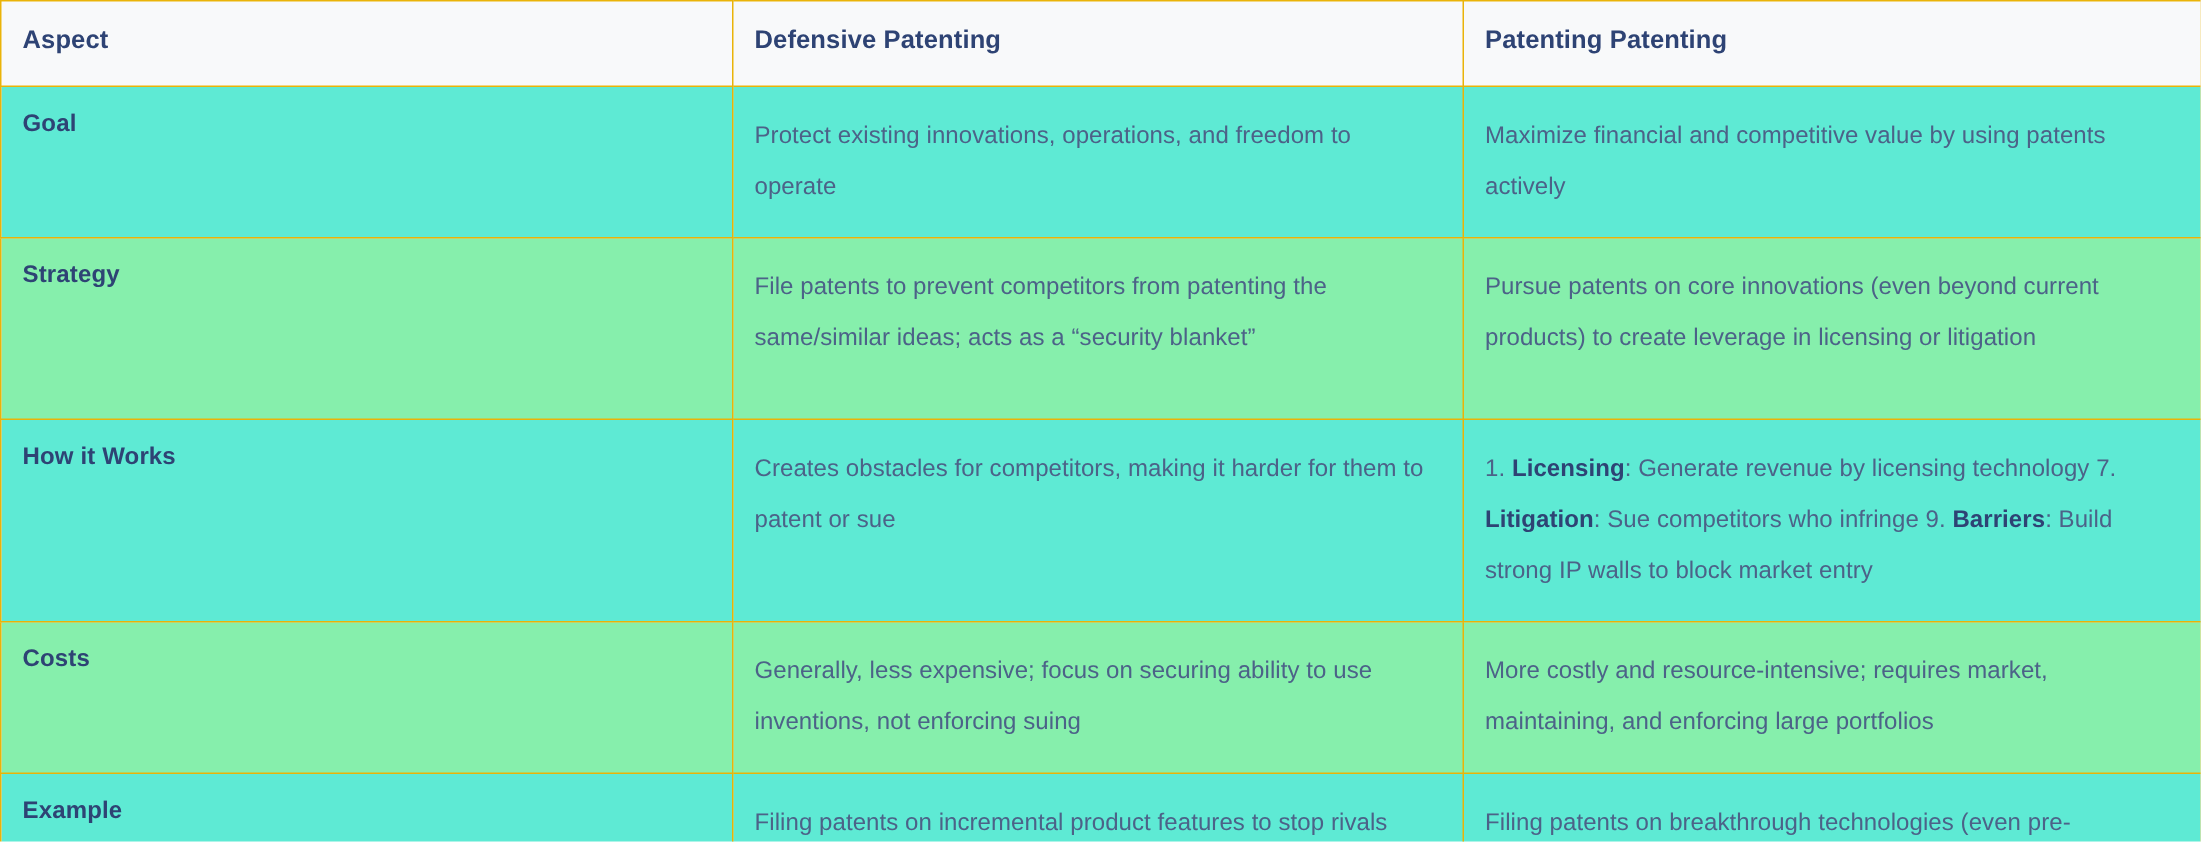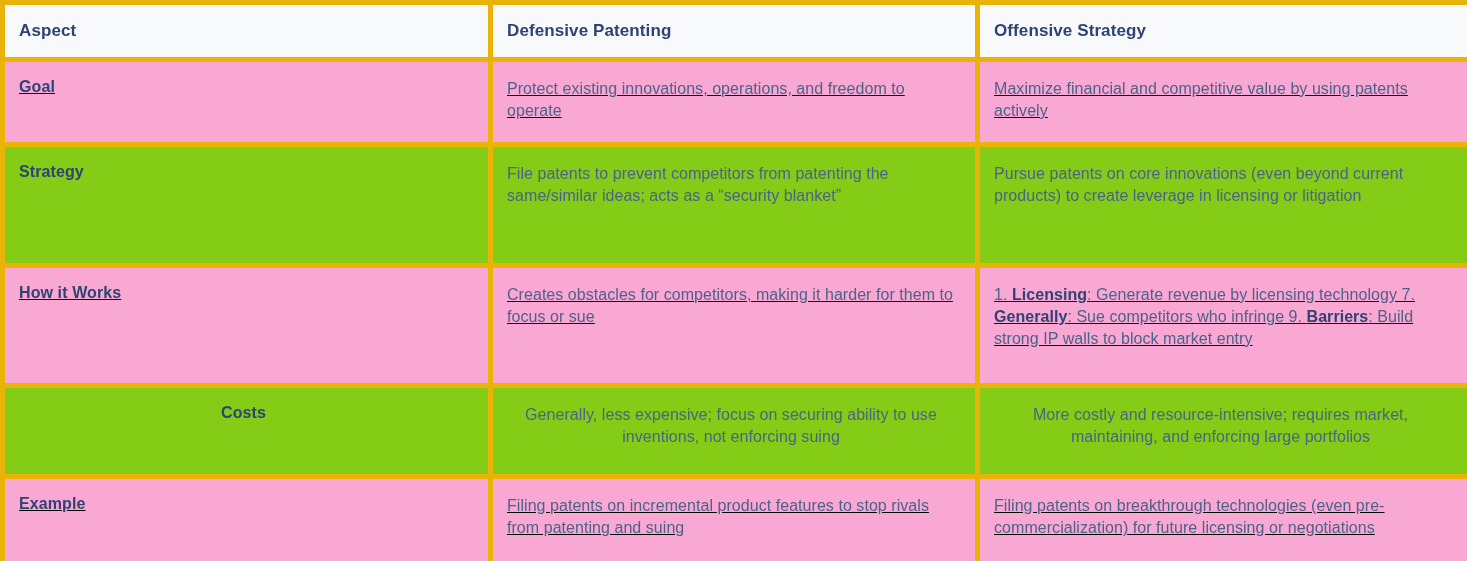--- a/index.html
+++ b/index.html
@@ -28,109 +28,109 @@
     table-layout: fixed;
     border: 1px solid #2f4a72;
   }
 
   col.col-aspect    { width: 488px; }
   col.col-defensive { width: 487px; }
   col.col-offensive { width: 492px; }
 
   table.compare th,
   table.compare td {
-    border: 5px solid #eab308;
+    border: 1px solid #eab308;
     vertical-align: top;
     text-align: left;
     padding: 16px 20px 16px 14px;
   }
 
   
   thead tr.header-row {
     background: #f8f9fa;
   }
   thead th {
     font-size: 17px;
     font-weight: bold;
     color: #2e4374;
     letter-spacing: 0.1px;
     padding-top: 17px;
     padding-bottom: 17px;
     height: 57px;
   }
 
   
-  tbody tr.shaded { background: #84cc16; }
-  tbody tr.plain  { background: #f9a8d4; text-decoration: underline; }
+  tbody tr.shaded { background: #86efac; }
+  tbody tr.plain  { background: #5eead4; }
 
   td.aspect-cell {
     font-size: 16px;
     font-weight: bold;
     color: #2e4374;
     letter-spacing: 0.1px;
     padding-top: 17px;
   }
 
   td.body-cell {
     font-size: 16px;
     font-weight: normal;
     color: #4c6288;
-    line-height: 22px;
+    line-height: 34px;
     padding-top: 9px;
     padding-bottom: 9px;
     letter-spacing: 0.05px;
   }
 
   td.body-cell b,
   td.body-cell strong {
     font-weight: bold;
     color: #2e4374;
   }
 
   tr.row-goal     td { height: 85px;  }
   tr.row-strategy td { height: 121px; }
   tr.row-works    td { height: 120px; }
-  tr.row-costs    td { height: 91px; text-align: center;  }
+  tr.row-costs    td { height: 91px;  }
   tr.row-example  td { height: 87px;  }
 </style>
 </head>
 <body>
 
 <div class="table-wrap">
   <table class="compare">
     <colgroup>
       <col class="col-aspect">
       <col class="col-defensive">
       <col class="col-offensive">
     </colgroup>
     <thead>
       <tr class="header-row">
         <th>Aspect</th>
         <th>Defensive Patenting</th>
-        <th>Offensive Strategy</th>
+        <th>Patenting Patenting</th>
       </tr>
     </thead>
     <tbody>
 
       <tr class="plain row-goal">
         <td class="aspect-cell">Goal</td>
         <td class="body-cell">Protect existing innovations, operations, and freedom to operate</td>
         <td class="body-cell"><span>Maximize financial and competitive value by using patents actively</span></td>
       </tr>
 
       <tr class="shaded row-strategy">
         <td class="aspect-cell">Strategy</td>
         <td class="body-cell">File patents to prevent competitors from patenting the same/similar ideas; acts as a “security blanket”</td>
         <td class="body-cell"><span>Pursue patents on core innovations (even beyond current products) to create leverage in licensing or litigation</span></td>
       </tr>
 
       <tr class="plain row-works">
         <td class="aspect-cell">How it Works</td>
-        <td class="body-cell">Creates obstacles for competitors, making it harder for them to focus or sue</td>
-        <td class="body-cell"><span>1. </span><b>Licensing</b><span>: Generate revenue by licensing technology 7. </span><b>Generally</b><span>: Sue competitors who infringe 9. </span><b>Barriers</b><span>: Build strong IP walls to block market entry</span></td>
+        <td class="body-cell">Creates obstacles for competitors, making it harder for them to patent or sue</td>
+        <td class="body-cell"><span>1. </span><b>Licensing</b><span>: Generate revenue by licensing technology 7. </span><b>Litigation</b><span>: Sue competitors who infringe 9. </span><b>Barriers</b><span>: Build strong IP walls to block market entry</span></td>
       </tr>
 
       <tr class="shaded row-costs">
         <td class="aspect-cell">Costs</td>
         <td class="body-cell">Generally, less expensive; focus on securing ability to use inventions, not enforcing suing</td>
         <td class="body-cell"><span>More costly and resource-intensive; requires market, maintaining, and enforcing large portfolios</span></td>
       </tr>
 
       <tr class="plain row-example">
         <td class="aspect-cell">Example</td>

